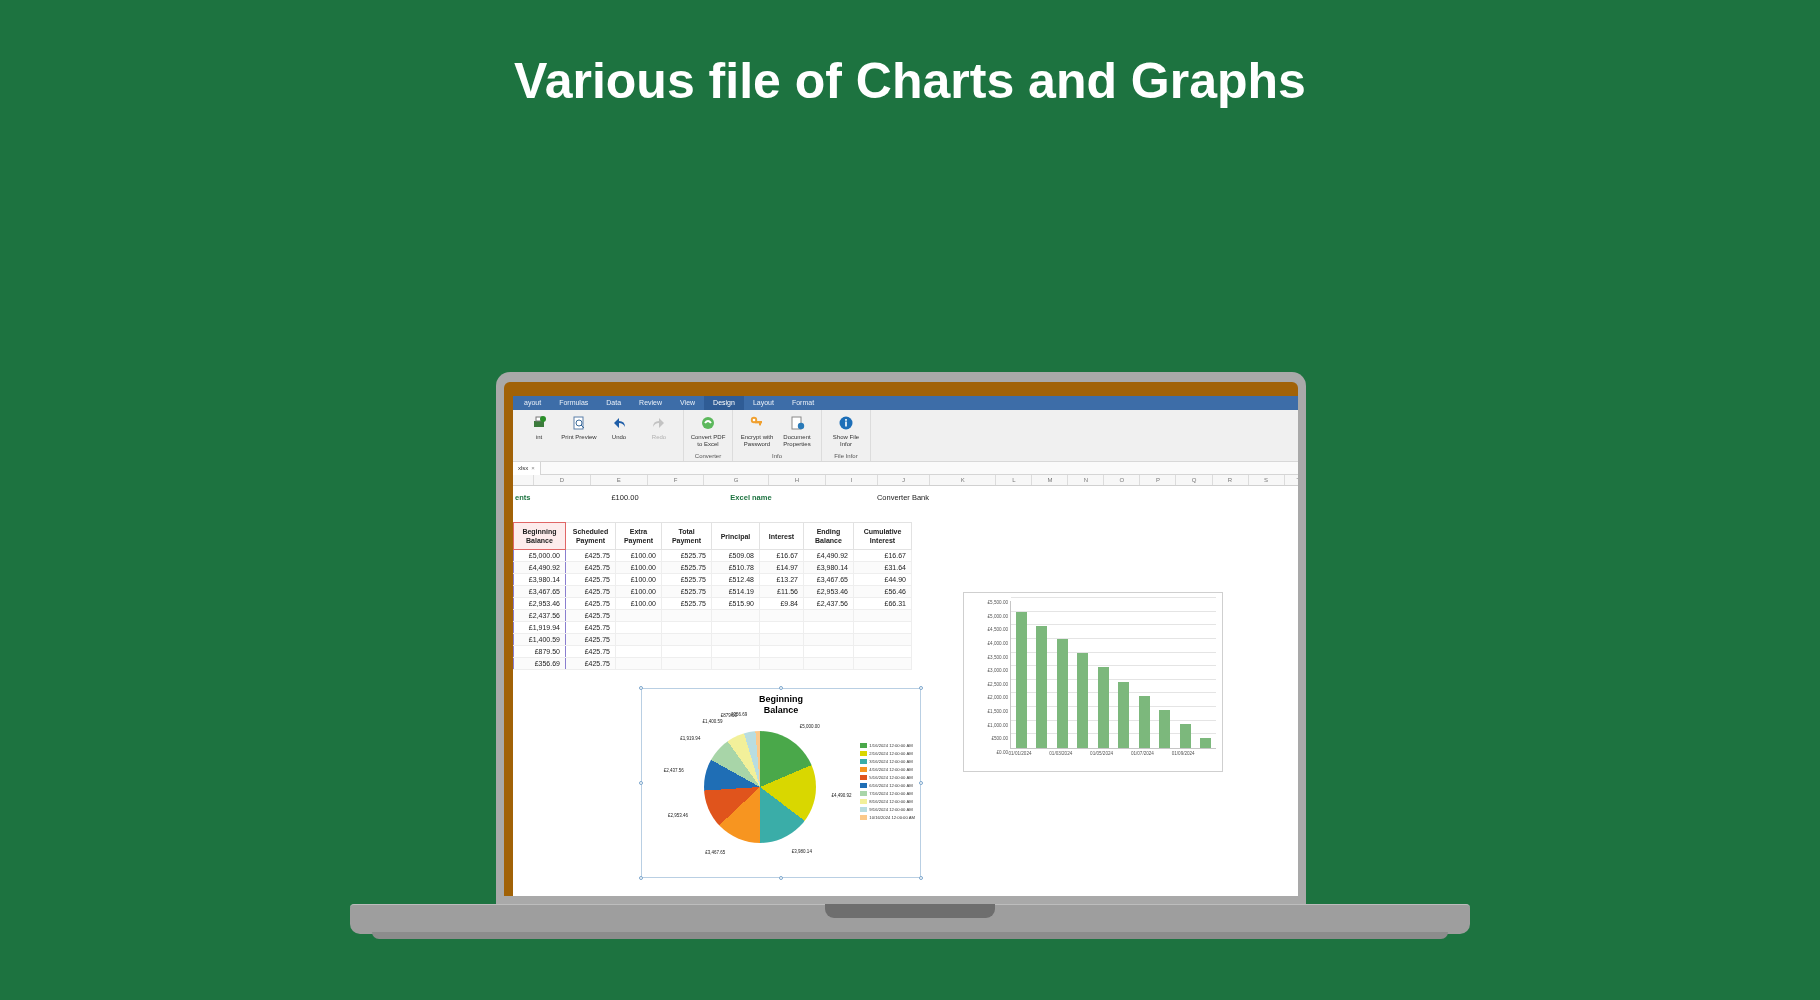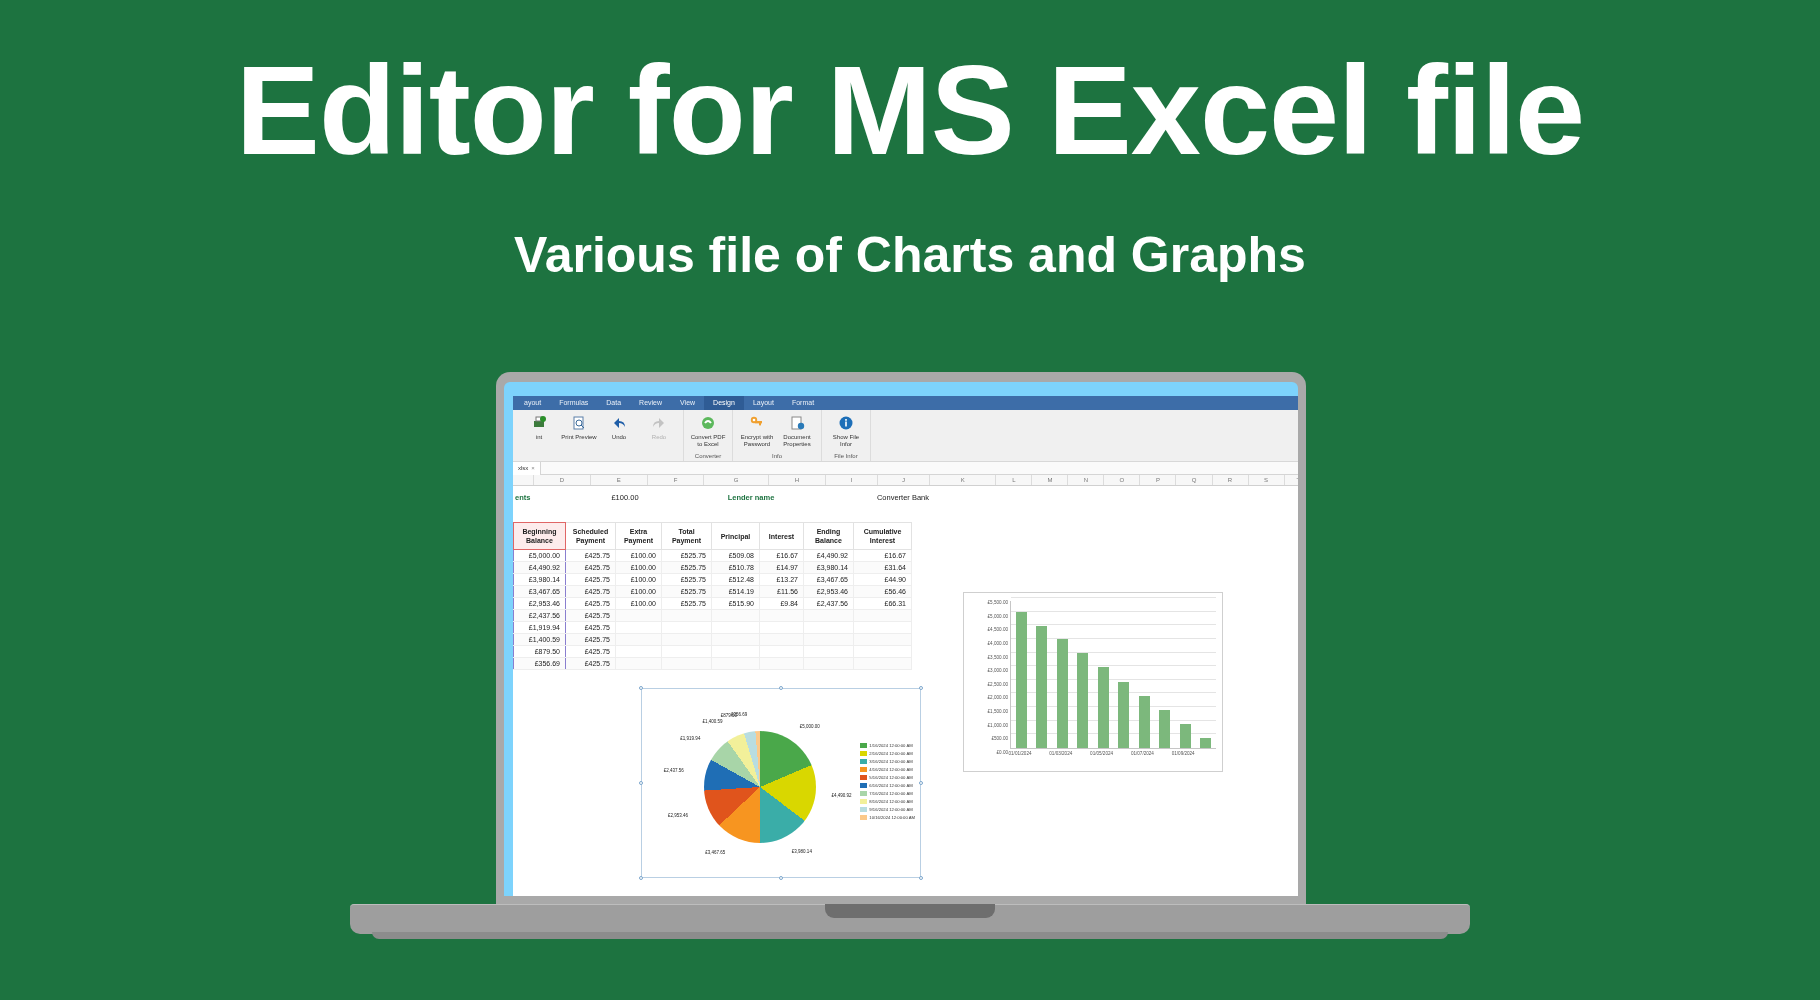--- a/index.html
+++ b/index.html
@@ -32,21 +32,21 @@
   
   .laptop { position: absolute; left: 350px; top: 372px; width: 1120px; height: 570px; }
   .laptop-lid {
     position: absolute; left: 146px; top: 0; width: 810px; height: 536px;
     background: #a9a9a9;
     border-radius: 14px 14px 3px 3px;
     padding: 10px 8px 12px 8px;
   }
   .laptop-screen {
     width: 100%; height: 100%;
-    background: #7dd3fc;
+    background: #a16207;
     border-radius: 6px 6px 0 0;
     overflow: hidden;
     position: relative;
   }
   .laptop-base {
     position: absolute; left: 0; top: 532px; width: 1120px; height: 30px;
     background: #9e9e9e;
     border-radius: 4px 4px 10px 10px;
     border-top: 1px solid #bdbdbd;
   }
@@ -163,21 +163,20 @@
   .ytick { position: absolute; right: 2px; font-size: 4.6px; color: #555; transform: translateY(-50%); white-space: nowrap; }
   .bars { position: absolute; left: 0; right: 0; bottom: 0; top: 0; display: flex; align-items: flex-end; justify-content: space-around; }
   .bar { width: 11px; background: #7cb87c; }
   .xticks { position: absolute; left: 46px; right: 6px; bottom: 4px; height: 16px; }
   .xtick { position: absolute; font-size: 4.6px; color: #555; transform: translateX(-50%); white-space: nowrap; }
 </style>
 </head>
 <body>
 
 <div class="hero">
-  <div class="hero-title">Editor for MS Excel file</div>
   <div class="hero-sub">Various file of Charts and Graphs</div>
 </div>
 
 <div class="laptop">
   <div class="laptop-lid">
     <div class="laptop-screen">
 
       <div class="app">
 
         <div class="ribbon-tabs" id="ribbon-tabs">
@@ -315,21 +314,21 @@
             <div style="width: 38px;">R</div>
             <div style="width: 38px;">S</div>
             <div style="width: 30px;">T</div>
           </div>
 
         <div class="sheet">
 
           <div class="row-info" id="info-row" style="position: relative;">
               <div class="ri-label" style="position: absolute; left: 2px;">ents</div>
               <div class="ri-val" style="position: absolute; left: 82px; width: 60px; text-align: center;">£100.00</div>
-              <div class="ri-label" style="position: absolute; left: 204px; width: 68px; text-align: center;">Lender name</div>
+              <div class="ri-label" style="position: absolute; left: 204px; width: 68px; text-align: center;">Excel name</div>
               <div class="ri-val" style="position: absolute; left: 350px; width: 80px; text-align: center;">Converter Bank</div>
             </div>
 
           <table class="dtable">
             <thead>
                 <tr id="thead-row">
                   <th class="sel" style="width: 52px;">Beginning Balance</th>
                   <th style="width: 50px;">Scheduled Payment</th>
                   <th style="width: 46px;">Extra Payment</th>
                   <th style="width: 50px;">Total Payment</th>
@@ -488,20 +487,24 @@
             <div class="xticks" id="bar-xticks">
                 <div class="xtick" style="left: 10px;">01/01/2024</div>
                 <div class="xtick" style="left: 50.8px;">01/03/2024</div>
                 <div class="xtick" style="left: 91.6px;">01/05/2024</div>
                 <div class="xtick" style="left: 132.4px;">01/07/2024</div>
                 <div class="xtick" style="left: 173.2px;">01/09/2024</div>
               </div>
           </div>
 
           <div class="chart-pie">
+            <div class="pie-title" id="pie-title">
+                <div>Beginning</div>
+                <div>Balance</div>
+              </div>
             <div class="pie-wrap">
               <div class="pie-disc" id="pie-disc" style="background: conic-gradient(rgb(74, 168, 74) 0deg, rgb(74, 168, 74) 66.95deg, rgb(217, 215, 0) 66.95deg, rgb(217, 215, 0) 127.08deg, rgb(58, 173, 168) 127.08deg, rgb(58, 173, 168) 180.37deg, rgb(247, 149, 32) 180.37deg, rgb(247, 149, 32) 226.8deg, rgb(224, 84, 28) 226.8deg, rgb(224, 84, 28) 266.35deg, rgb(31, 110, 181) 266.35deg, rgb(31, 110, 181) 298.99deg, rgb(168, 213, 168) 298.99deg, rgb(168, 213, 168) 324.69deg, rgb(242, 240, 154) 324.69deg, rgb(242, 240, 154) 343.45deg, rgb(184, 221, 224) 343.45deg, rgb(184, 221, 224) 355.22deg, rgb(251, 201, 138) 355.22deg, rgb(251, 201, 138) 360deg);"></div>
             </div>
             <div id="pie-labels">
                 <div class="pie-lbl" style="left: 157.712px; top: 34.9423px;">£5,000.00</div>
                 <div class="pie-lbl" style="left: 189.461px; top: 103.792px;">£4,490.92</div>
                 <div class="pie-lbl" style="left: 149.871px; top: 159.562px;">£3,980.14</div>
                 <div class="pie-lbl" style="left: 63.1887px; top: 160.984px;">£3,467.65</div>
                 <div class="pie-lbl" style="left: 25.9336px; top: 123.622px;">£2,953.46</div>
                 <div class="pie-lbl" style="left: 21.7527px; top: 79.2102px;">£2,437.56</div>

